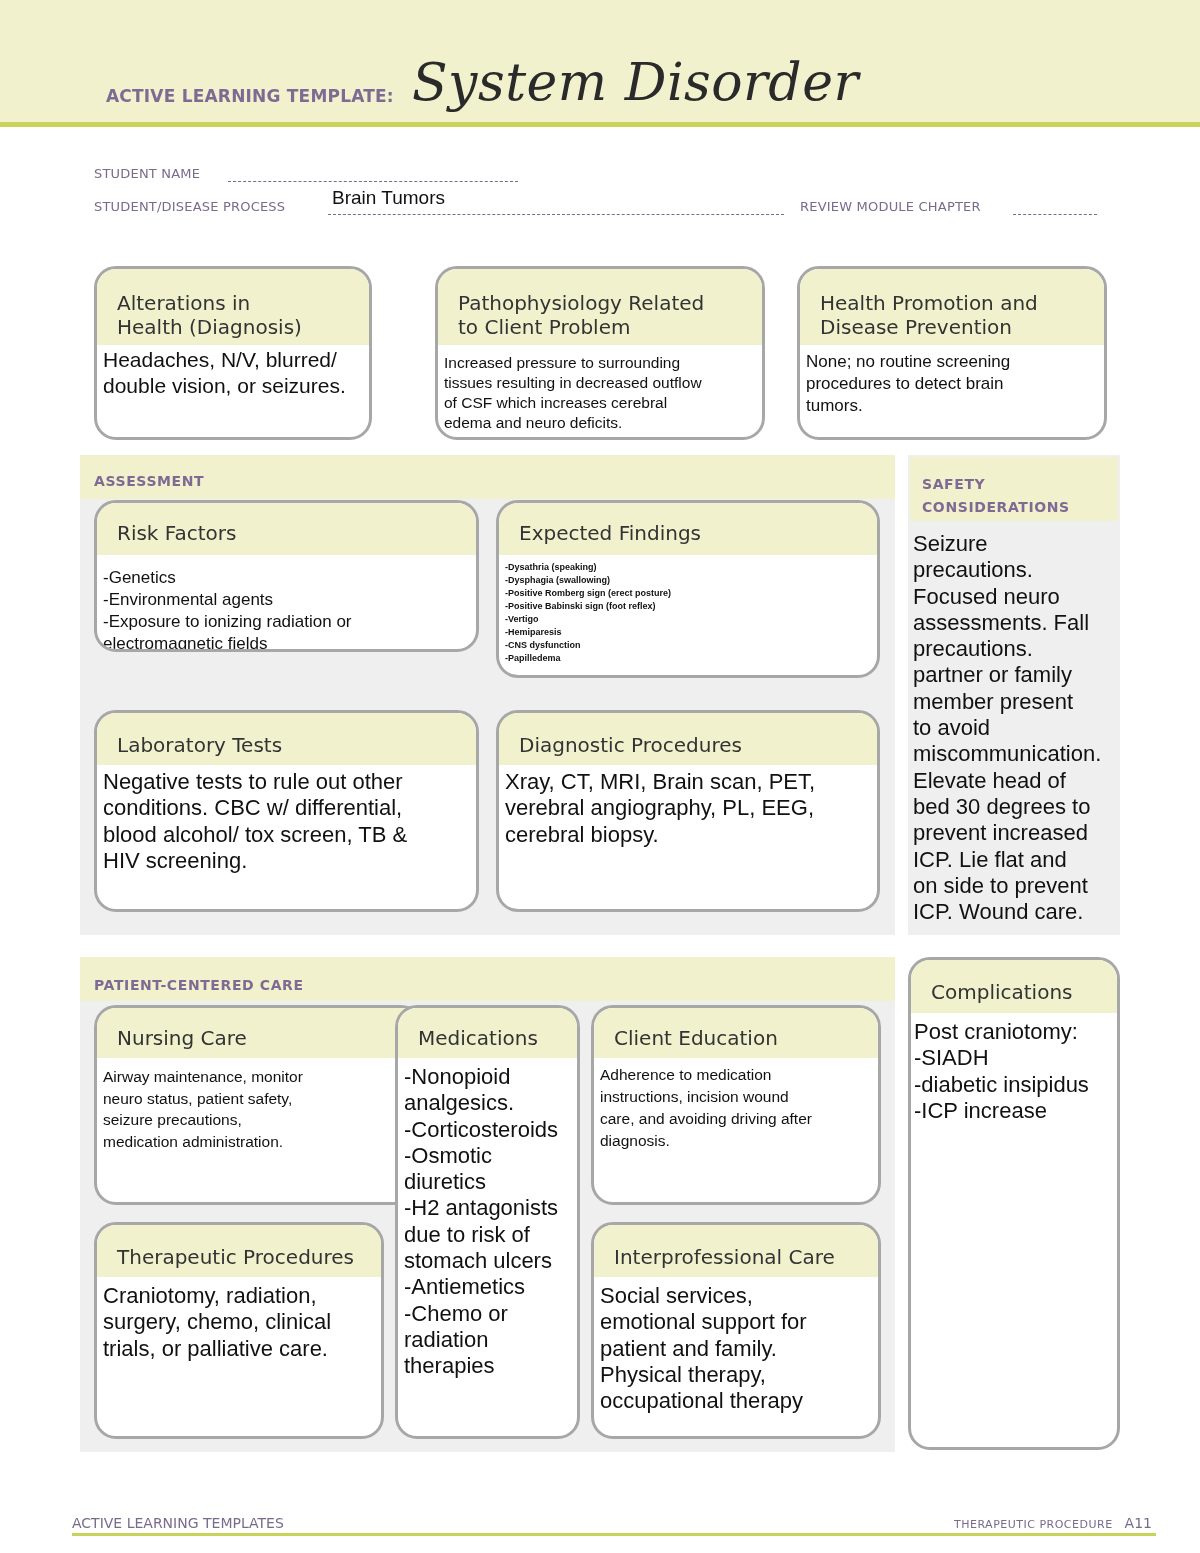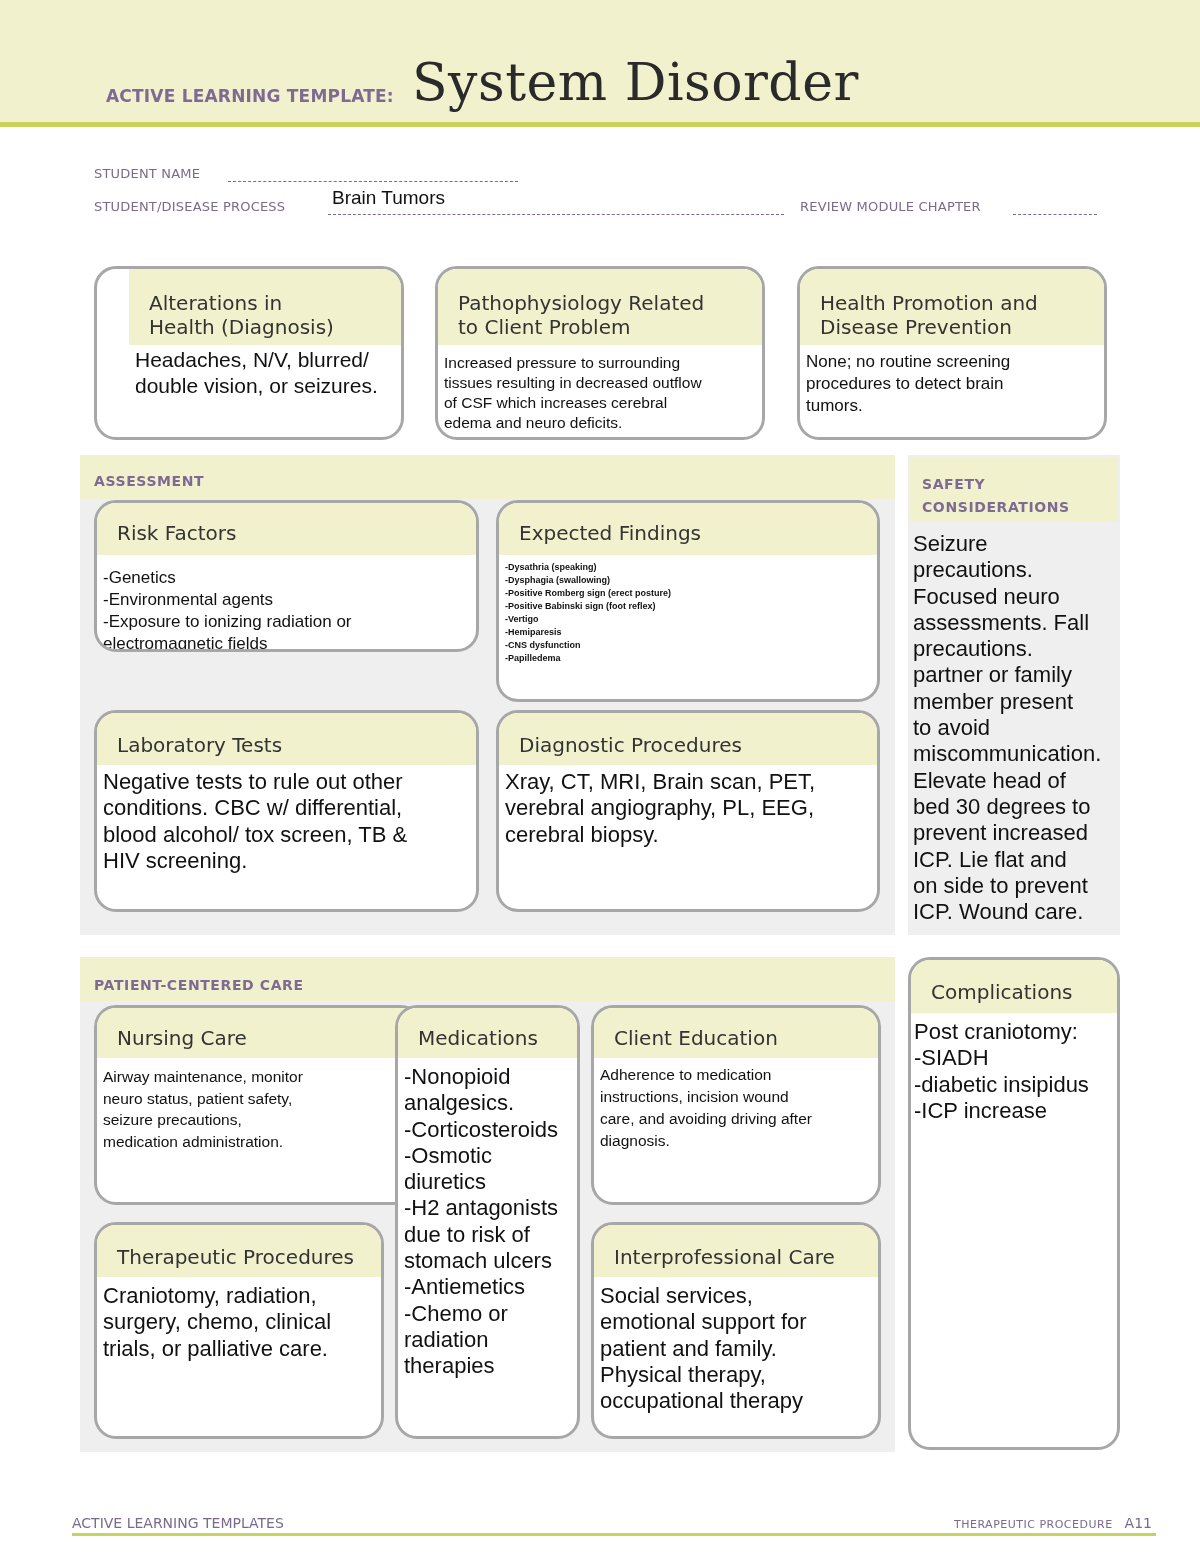--- a/index.html
+++ b/index.html
@@ -15,21 +15,21 @@
       left: 0; top: 0; width: 1200px; height: 122px; background: #f1f2cd;
     }
     .header-rule {
       left: 0; top: 122px; width: 1200px; height: 5px; background: #c9d25a;
     }
     .header-label {
       left: 106px; top: 86px; font-family: "DejaVu Sans", sans-serif; font-weight: bold;
       font-size: 17px; color: #7f6a94; letter-spacing: 0.2px;
     }
     .header-title {
-      left: 412px; top: 52px; font-family: "DejaVu Serif", serif; 
+      left: 412px; top: 52px; font-family: "DejaVu Serif", serif; font-style: italic;
       font-size: 52px; color: #2a2a2a; letter-spacing: 0.5px;
     }
 
     
     .field-label {
       font-family: "DejaVu Sans", sans-serif; font-size: 13px; color: #7a6a8c;
       letter-spacing: 0.2px;
     }
     .underline { border-bottom: 1px dashed #7a6a8c; height: 0; }
     .field-value { font-family: "Liberation Sans", sans-serif; font-size: 19px; color: #111; }
@@ -84,21 +84,21 @@
 <div class="abs underline" style="left:228px; top:181px; width:290px;"></div>
 <div class="abs field-value" style="left:232px; top:162px;"></div>
 
 <div class="abs field-label" style="left:94px; top:199px;">STUDENT/DISEASE PROCESS</div>
 <div class="abs underline" style="left:328px; top:214px; width:456px;"></div>
 <div class="abs field-value" style="left:332px; top:187px;">Brain Tumors</div>
 
 <div class="abs field-label" style="left:800px; top:199px;">REVIEW MODULE CHAPTER</div>
 <div class="abs underline" style="left:1013px; top:214px; width:84px;"></div>
 
-<div class="abs card" style="left:94px; top:266px; width:310px; height:174px;padding-left:32px;">
+<div class="abs card" style="left:94px; top:266px; width:278px; height:174px;">
   <div class="card-head" style="height:76px; padding-top:22px; white-space:pre-line;">Alterations in
 Health (Diagnosis)</div>
   <div class="card-body fs-large" style="padding-top:2px;">Headaches, N/V, blurred/
 double vision, or seizures.</div>
 </div>
 
 <div class="abs card" style="left:435px; top:266px; width:330px; height:174px;">
   <div class="card-head" style="height:76px; padding-top:22px; white-space:pre-line;">Pathophysiology Related
 to Client Problem</div>
   <div class="card-body fs-small" style="padding-top:8px; line-height:20px;">Increased pressure to surrounding
@@ -120,21 +120,21 @@
 
 <div class="abs card" style="left:94px; top:500px; width:385px; height:152px;">
   <div class="card-head" style="height:52px; padding-top:18px;">Risk Factors</div>
   <div class="card-body fs-med" style="padding-top:12px;">-Genetics
 -Environmental agents
 -Exposure to ionizing radiation or
 electromagnetic fields
 -Previous head injury</div>
 </div>
 
-<div class="abs card" style="left:496px; top:500px; width:384px; height:202px;">
+<div class="abs card" style="left:496px; top:500px; width:384px; height:178px;">
   <div class="card-head" style="height:52px; padding-top:18px;">Expected Findings</div>
   <div class="card-body fs-tiny" style="padding-top:6px;">-Dysathria (speaking)
 -Dysphagia (swallowing)
 -Positive Romberg sign (erect posture)
 -Positive Babinski sign (foot reflex)
 -Vertigo
 -Hemiparesis
 -CNS dysfunction
 -Papilledema</div>
 </div>

